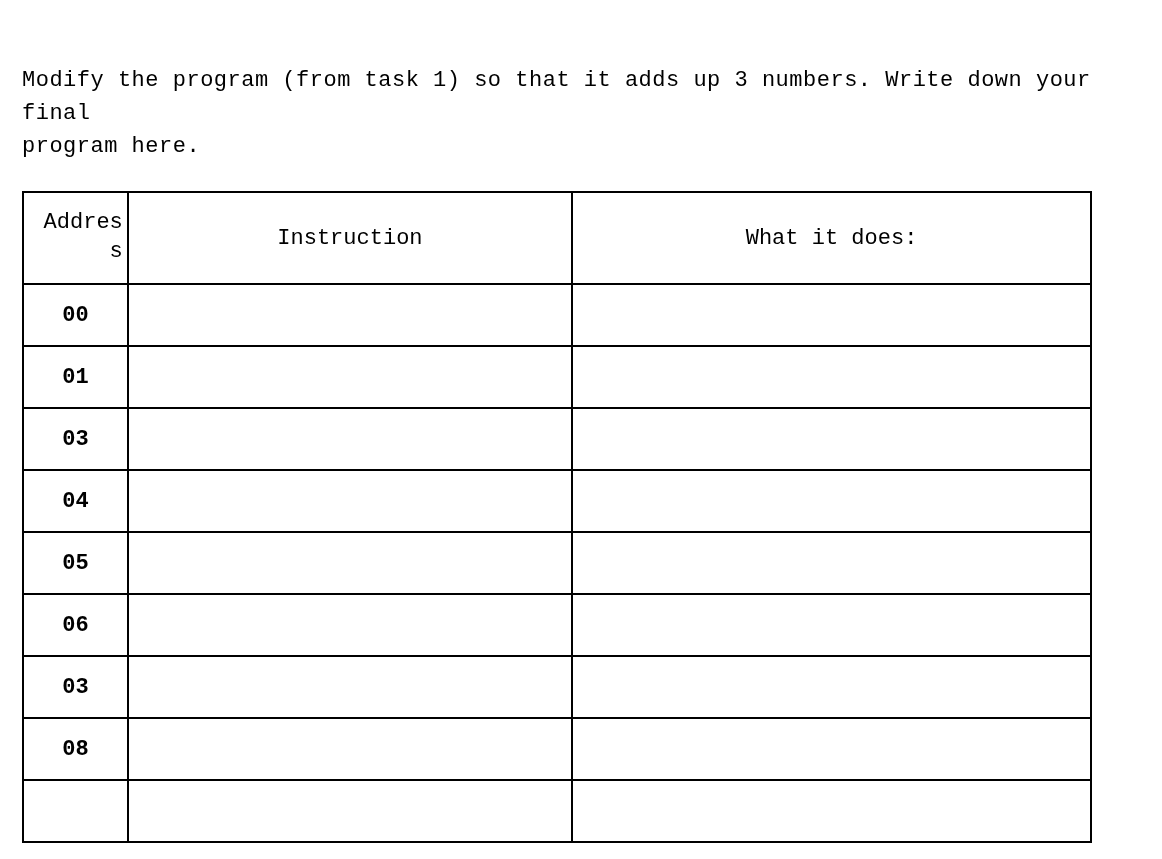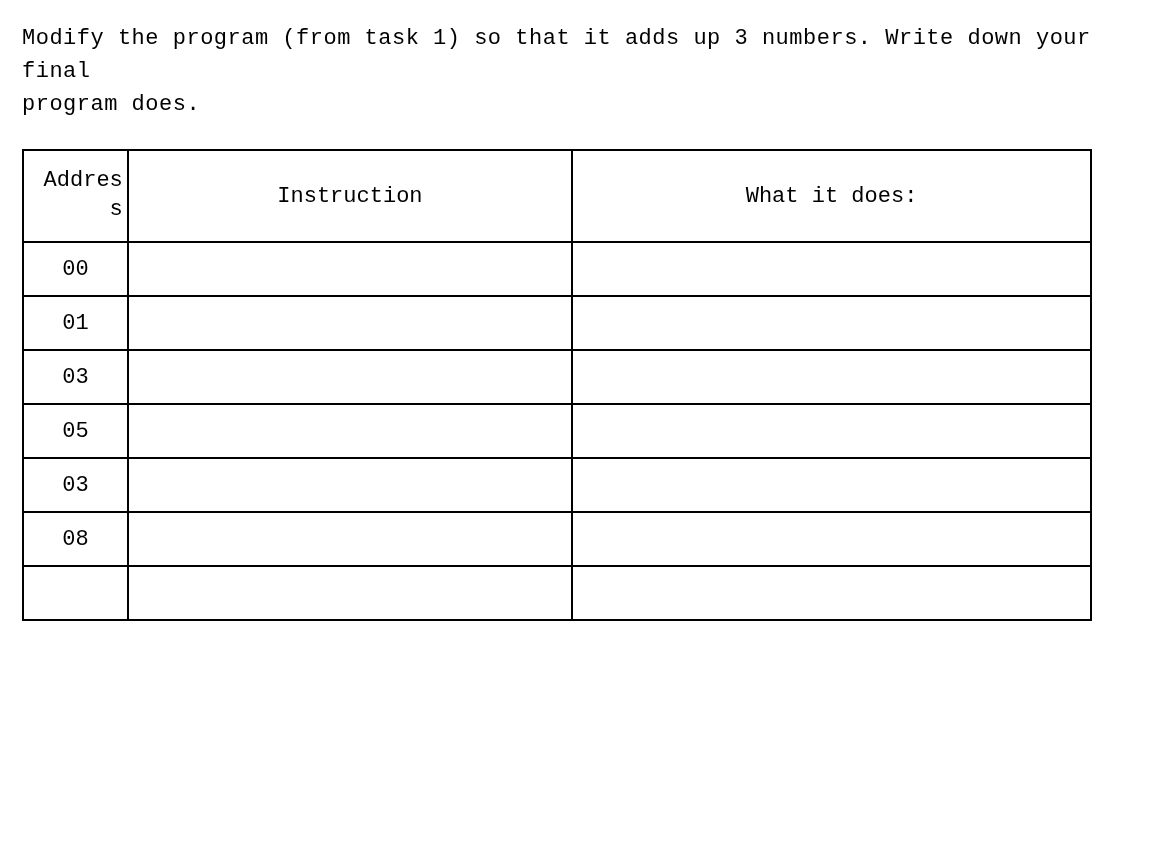--- a/index.html
+++ b/index.html
@@ -12,33 +12,34 @@
       background: #ffffff;
       padding: 22px;
       width: 1162px;
       font-size: 22px;
       color: #000000;
     }
     .prompt {
       margin-bottom: 28px;
       line-height: 1.5;
       letter-spacing: 0.5px;
+      margin-top: 42px;
     }
     table {
       border-collapse: collapse;
       width: 1070px;
     }
     th, td {
       border: 2px solid #000000;
       text-align: center;
       vertical-align: middle;
-      height: 54px;
+      height: 62px;
       font-family: 'Courier New', Courier, monospace;
       font-size: 22px;
-      font-weight: normal;
+      font-weight: bold;
     }
     th {
       font-weight: normal;
     }
     .col-address {
       width: 105px;
     }
     .col-instruction {
       width: 445px;
     }
@@ -53,21 +54,21 @@
       line-height: 1.3;
       word-break: break-all;
       text-align: right;
     }
   </style>
 </head>
 <body>
 
 <div class="prompt">
   <span>Modify the program (from task 1) so that it adds up 3 numbers. Write down your final</span><br>
-  <span>program does.</span>
+  <span>program here.</span>
 </div>
 
 <table>
   <colgroup>
     <col class="col-address">
     <col class="col-instruction">
     <col class="col-whatdoes">
   </colgroup>
   <thead>
     <tr class="header-row">
@@ -91,21 +92,31 @@
       <td>01</td>
       <td></td>
       <td></td>
     </tr>
     <tr>
       <td>03</td>
       <td></td>
       <td></td>
     </tr>
     <tr>
+      <td>04</td>
+      <td></td>
+      <td></td>
+    </tr>
+    <tr>
       <td>05</td>
+      <td></td>
+      <td></td>
+    </tr>
+    <tr>
+      <td>06</td>
       <td></td>
       <td></td>
     </tr>
     <tr>
       <td>03</td>
       <td></td>
       <td></td>
     </tr>
     <tr>
       <td>08</td>

